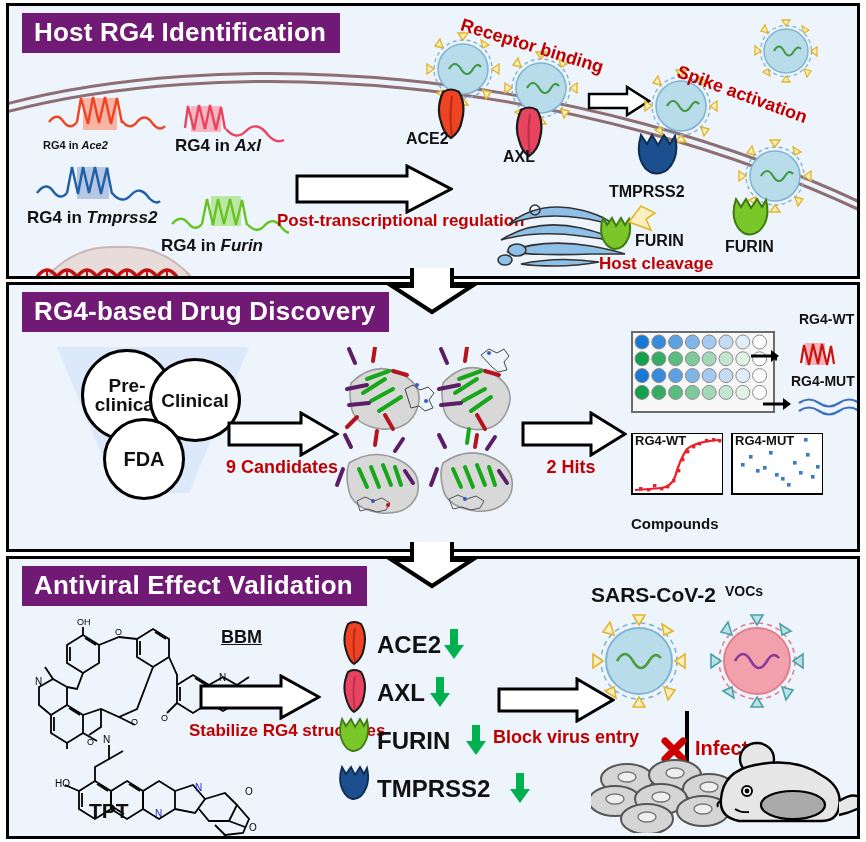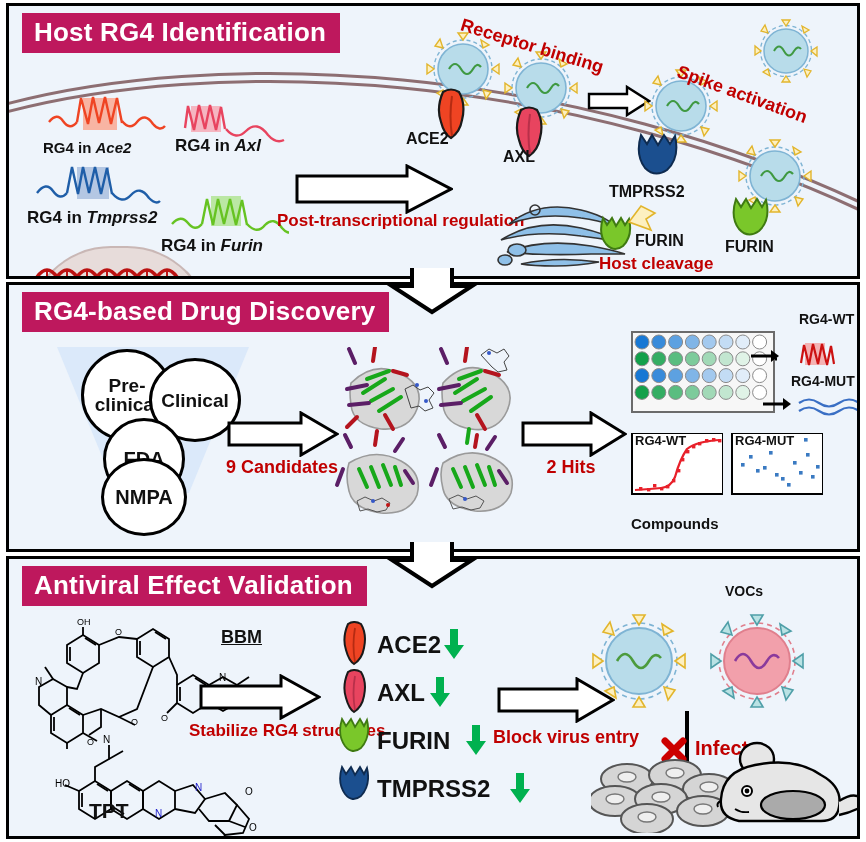--- a/index.html
+++ b/index.html
@@ -4,21 +4,21 @@
 <style>
   html,body{margin:0;padding:0;background:#ffffff;}
   body{font-family:"Liberation Sans",sans-serif;}
   #fig{position:relative;width:866px;height:842px;background:#ffffff;overflow:hidden;}
 
   .panel{position:absolute;left:6px;width:854px;background:#eef4fb;border:3px solid #000;box-sizing:border-box;overflow:hidden;}
   #panel1{top:3px;height:276px;}
   #panel2{top:282px;height:270px;}
   #panel3{top:556px;height:283px;}
 
-  .banner{position:absolute;left:13px;top:7px;background:#be185d;color:#fff;
+  .banner{position:absolute;left:13px;top:7px;background:#701a75;color:#fff;
           font-size:26px;font-weight:bold;letter-spacing:.2px;padding:6px 14px 7px 12px;
           line-height:1.05;white-space:nowrap;}
 
   .lbl{position:absolute;font-weight:bold;color:#111;white-space:nowrap;}
   .red{color:#c00000;font-weight:bold;position:absolute;white-space:nowrap;text-align:center;}
   .ital{font-style:italic;}
 
   
   .arrowR{position:absolute;}
   .arrowD{position:absolute;}
@@ -74,21 +74,21 @@
       <defs>
           <linearGradient id="gAce2" x1="0" x2="0" y1="0" y2="1">
         <stop offset="0%" stop-color="#f4apn"></stop>
           </linearGradient>
         </defs>
       <rect x="36" y="6" width="34" height="32" fill="#f9a893" opacity=".85"></rect>
       <path d="M2 30 q8 -10 14 -1 q7 10 14 1" fill="none" stroke="#ef4423" stroke-width="2.4"></path>
       <path d="M30 30 l4 -24 l7 26 l5 -27 l6 26 l6 -26 l6 27 l6 -26 l5 25" fill="none" stroke="#ef4423" stroke-width="2.4"></path>
       <path d="M75 29 q8 10 15 1 q8 -10 16 2 q7 8 12 2" fill="none" stroke="#ef4423" stroke-width="2.4"></path>
     </svg>
-    <div class="lbl" style="left:34px;top:133px;font-size:15px;">
+    <div class="lbl" style="left:34px;top:133px;font-size:11px;">
       <span>RG4 in </span><span class="ital">Ace2</span>
     </div>
 
     <svg class="rg4" style="left:168px;top:96px;" width="118" height="48">
       <rect x="14" y="4" width="30" height="26" fill="#f6aab6" opacity=".85"></rect>
       <path d="M8 26 l3 -22 l6 24 l5 -25 l6 24 l5 -24 l6 25 l5 -23 l4 22" fill="none" stroke="#e8445f" stroke-width="2.4"></path>
       <path d="M49 27 q10 12 20 2 q11 -11 22 4 q8 9 16 5" fill="none" stroke="#e8445f" stroke-width="2.4"></path>
     </svg>
     <div class="lbl" style="left:166px;top:130px;font-size:17px;">
       <span>RG4 in </span><span class="ital">Axl</span>
@@ -262,23 +262,20 @@
       <div>
         <div>Pre-</div>
         <div>clinical</div>
       </div>
     </div>
     <div class="circ" style="left:140px;top:73px;width:86px;height:78px;font-size:19px;">
       <span>Clinical</span>
     </div>
     <div class="circ" style="left:94px;top:133px;width:76px;height:76px;font-size:20px;">
       <span>FDA</span>
-    </div>
-    <div class="circ" style="left:92px;top:173px;width:80px;height:72px;font-size:20px;">
-      <span>NMPA</span>
     </div>
 
     <svg class="arrowR" style="left:218px;top:126px;" width="112" height="46">
       <path d="M2 12 L74 12 L74 2 L110 23 L74 44 L74 34 L2 34 Z" fill="#fff" stroke="#000" stroke-width="3"></path>
     </svg>
     <div class="red" style="left:210px;top:172px;width:126px;font-size:18px;">9 Candidates</div>
 
     <svg style="position:absolute;left:320px;top:62px;" width="190" height="180">
 
       <g transform="translate(4,2)">
@@ -594,20 +591,21 @@
     <div class="lbl" style="left:368px;top:216px;font-size:24px;">TMPRSS2</div>
     <svg class="downarrow" style="left:500px;top:212px;" width="22" height="34">
       <path d="M7 2 L15 2 L15 18 L21 18 L11 32 L1 18 L7 18 Z" fill="#00b14f"></path>
     </svg>
 
     <svg class="arrowR" style="left:488px;top:118px;" width="118" height="46">
       <path d="M2 12 L80 12 L80 2 L116 23 L80 44 L80 34 L2 34 Z" fill="#fff" stroke="#000" stroke-width="3"></path>
     </svg>
     <div class="red" style="left:484px;top:168px;width:124px;font-size:18px;line-height:1.15;text-align:right;">Block virus entry</div>
 
+    <div class="lbl" style="left:582px;top:24px;font-size:21px;">SARS-CoV-2</div>
     <div class="lbl" style="left:716px;top:24px;font-size:14px;">VOCs</div>
 
     <svg class="virus" style="left:580px;top:52px;" width="100" height="100">
       <circle cx="50" cy="50" r="33" fill="#b8dcea" stroke="#7fb4d4" stroke-width="2"></circle>
       <circle cx="50" cy="50" r="38" fill="none" stroke="#7fb4d4" stroke-width="1.6" stroke-dasharray="5 4"></circle>
       <path d="M28 50 q8 -14 16 0 q8 14 16 0 q6 -10 12 -3" fill="none" stroke="#4c9b3d" stroke-width="2.6"></path>
       <g fill="#fdf0c0" stroke="#e2b52c" stroke-width="1.6">
         <path d="M50 14 l-6 -10 l12 0 z"></path>
           <path d="M75 24 l-2 -11 l11 7 z"></path>
         <path d="M86 50 l10 -7 l0 14 z"></path>

